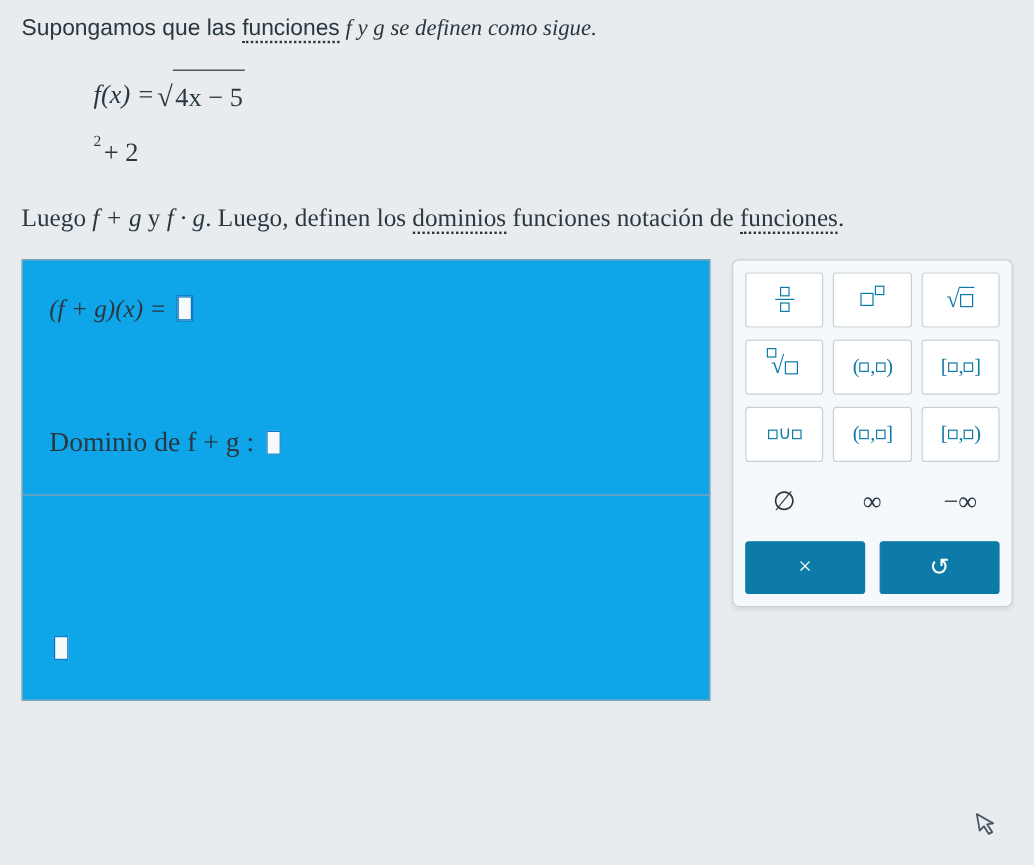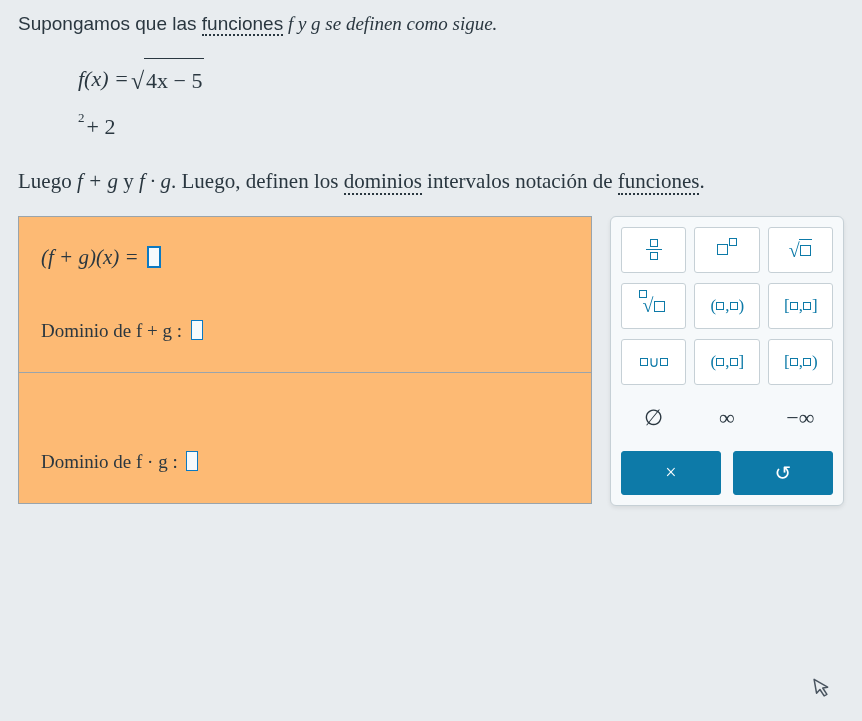--- a/index.html
+++ b/index.html
@@ -21,30 +21,30 @@
   .sqrt-sym { font-size: 24px; }
   .sqrt-body { border-top: 1.5px solid #2a3740; padding: 0 2px; }
   .sup { font-size: 13px; vertical-align: super; }
   .instr { margin-bottom: 22px; font-family: 'Times New Roman', serif; font-size: 21px; }
   .instr .ital { font-style: italic; }
 
   .workarea { display: flex; gap: 18px; align-items: flex-start; }
 
   .answer-box {
     border: 1px solid #9aa4ab;
-    background: #fdba74;
+    background: #0ea5e9;
     width: 576px;
   }
   .cell {
     padding: 28px 22px 30px 22px;
     font-family: 'Times New Roman', serif;
     font-size: 21px;
   }
   .cell.border-b { border-bottom: 1px solid #9aa4ab; }
-  .sub-row { margin-top: 50px; font-size: 19px; }
+  .sub-row { margin-top: 86px; font-size: 23px; }
   .input-slot {
     display: inline-block;
     width: 12px; height: 20px;
     border: 1px solid #0b79c2;
     vertical-align: -3px;
     margin-left: 4px;
     background: #f6fafc;
   }
   .input-slot.active {
     box-shadow: 0 0 0 1px #0b79c2;
@@ -121,39 +121,38 @@
       <span class="sqrt-body">4x − 5</span>
     </span>
   </div>
   <div class="row">
       <span class="sup">2</span>
       <span> + 2</span>
   </div>
 </div>
 
 <div class="instr">
-  <span>Luego </span><span class="ital" style="">f + g</span><span> y </span><span class="ital" style="font-style:italic;">f · g</span><span>. Luego, definen los </span><span class="dotted">dominios</span><span> intervalos notación de </span><span class="dotted">funciones</span><span>.</span>
+  <span>Luego </span><span class="ital" style="">f + g</span><span> y </span><span class="ital" style="font-style:italic;">f · g</span><span>. Luego, definen los </span><span class="dotted">dominios</span><span> funciones notación de </span><span class="dotted">funciones</span><span>.</span>
 </div>
 
 <div class="workarea">
 
   <div class="answer-box">
     <div class="cell border-b">
       <div>
         <span style="font-style:italic;">(f + g)(x) = </span>
         <span class="input-slot active"></span>
       </div>
       <div class="sub-row">
         <span>Dominio de f + g  : </span>
         <span class="input-slot"></span>
       </div>
     </div>
     <div class="cell">
       <div class="sub-row">
-        <span>Dominio de f · g  : </span>
         <span class="input-slot"></span>
       </div>
     </div>
   </div>
 
   <div class="keypad">
     <div class="krow">
       <div class="kbtn">
         <span class="frac-icon">
           <span class="box-char sm"></span>

